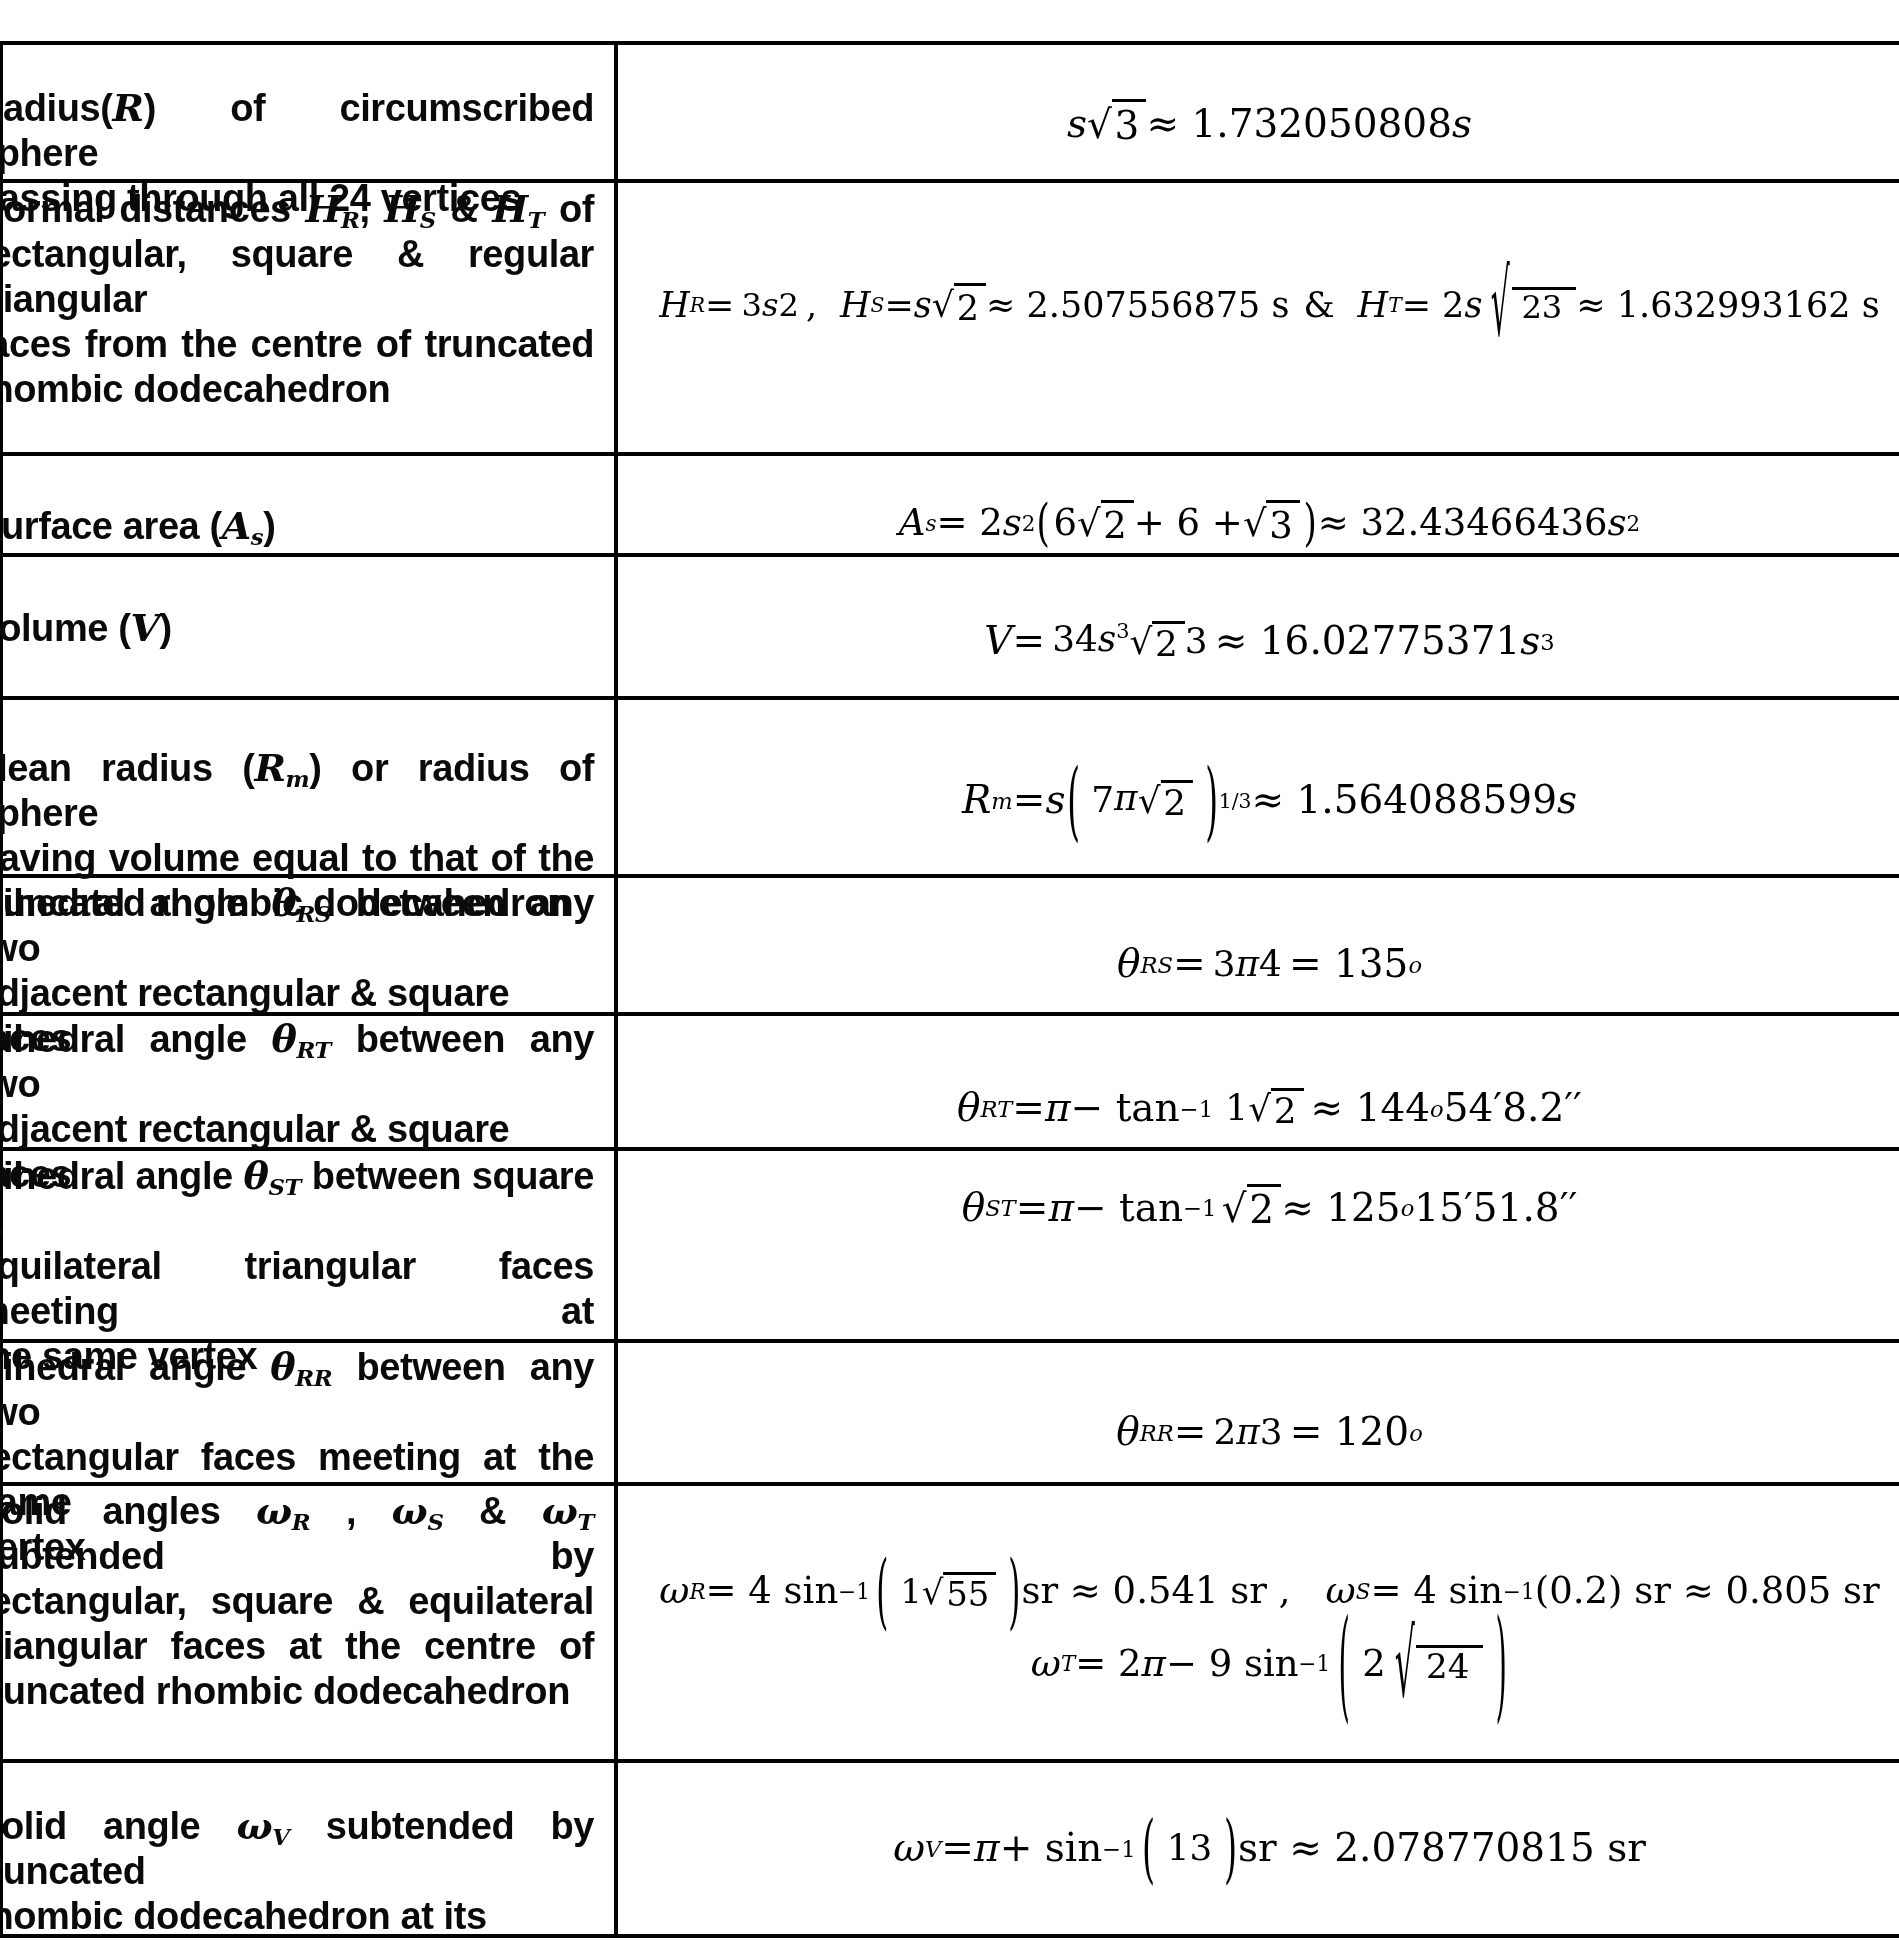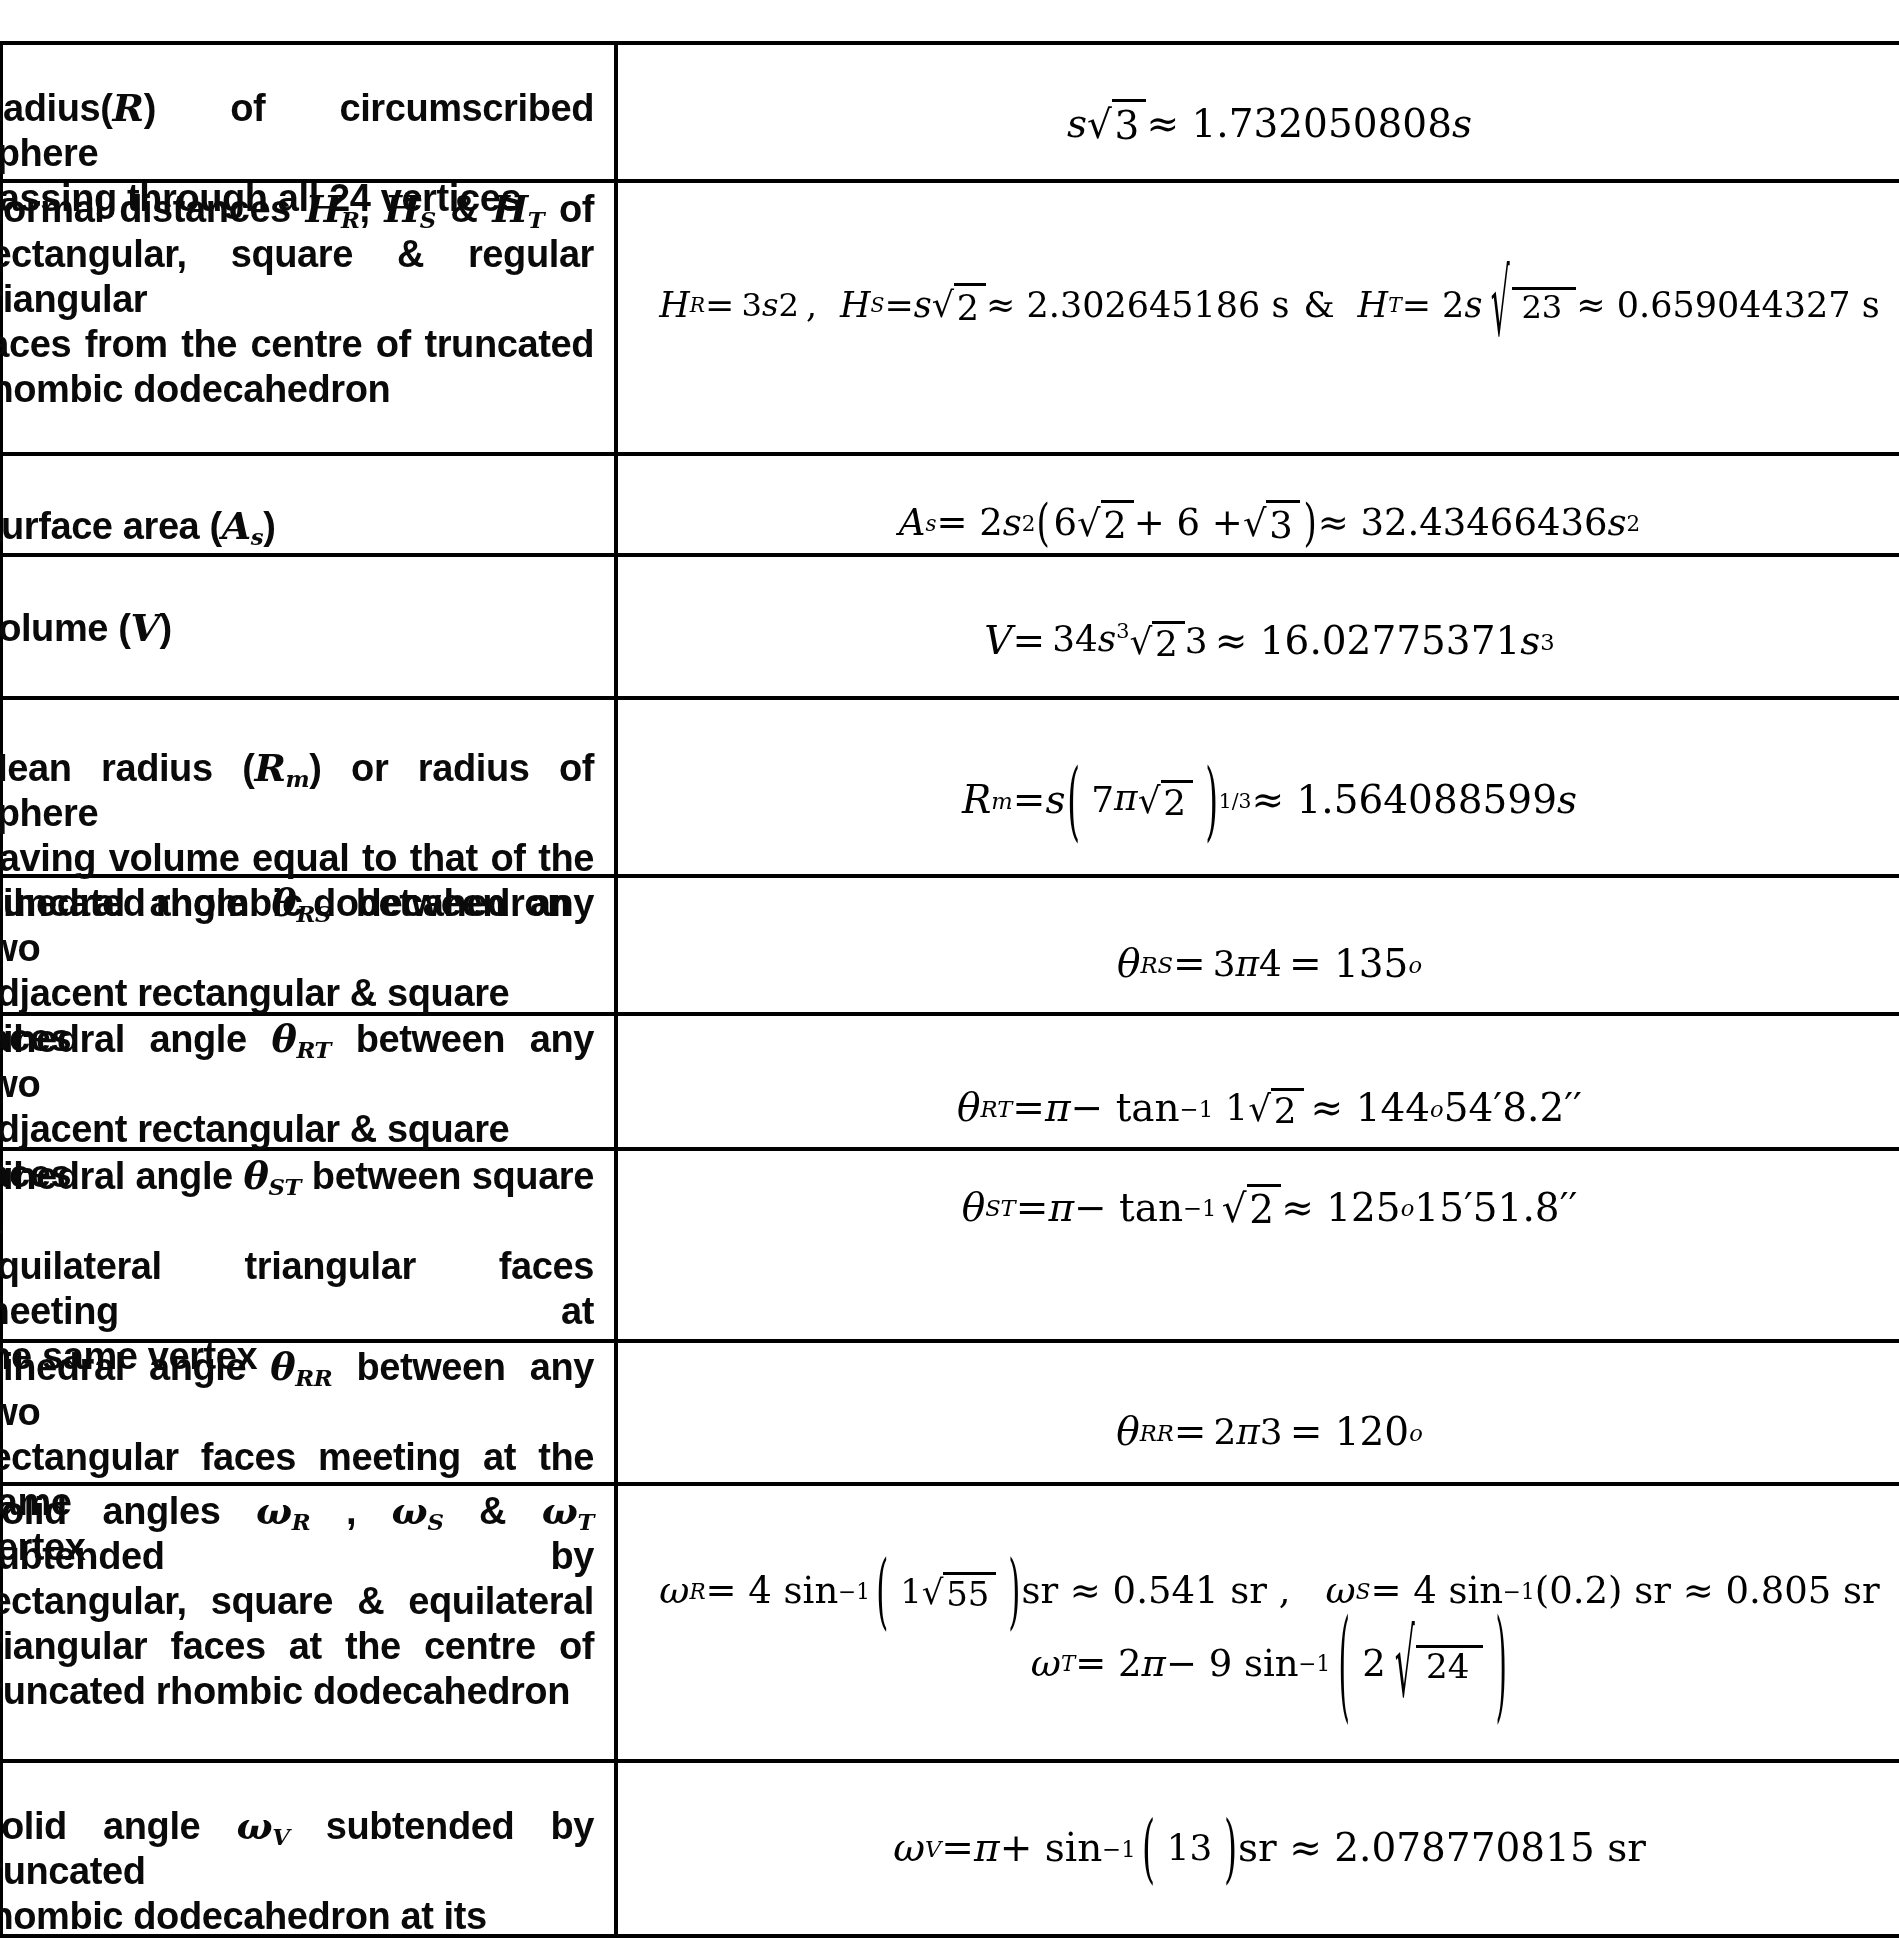--- a/index.html
+++ b/index.html
@@ -162,40 +162,40 @@
           <span class="vv">H</span>
           <sub>S</sub>
           <span class="tt"> = </span>
           <span class="vv">s</span>
           <span class="sq">
             <span class="rad">√</span>
             <span class="arg">
               <span class="tt">2</span>
             </span>
           </span>
-          <span class="tt"> ≈ 2.302645186 s</span>
+          <span class="tt"> ≈ 2.507556875 s</span>
           <span class="sp" style="width: 14px;"></span>
           <span class="tt">&amp;</span>
           <span class="sp" style="width: 23px;"></span>
           <span class="vv">H</span>
           <sub>T</sub>
           <span class="tt"> = 2</span>
           <span class="vv">s</span>
           <span class="sp" style="width: 7px;"></span>
           <span class="sq">
             <span class="rad" style="transform: scaleY(2.6) scaleX(0.85);">√</span>
             <span class="arg">
               <span class="fr">
                 <span class="nu"><span class="tt">2</span></span>
                 <span class="fbar"></span>
                 <span class="de"><span class="tt">3</span></span>
               </span>
             </span>
           </span>
-          <span class="tt"> ≈ 0.659044327 s</span>
+          <span class="tt"> ≈ 1.632993162 s</span>
         </span>
       </span>
     </div>
   <div class="fml r3f">
       <span class="fcol">
         <span class="frow">
           <span class="vv">A</span>
           <sub>s</sub>
           <span class="tt"> = 2</span>
           <span class="vv">s</span>

